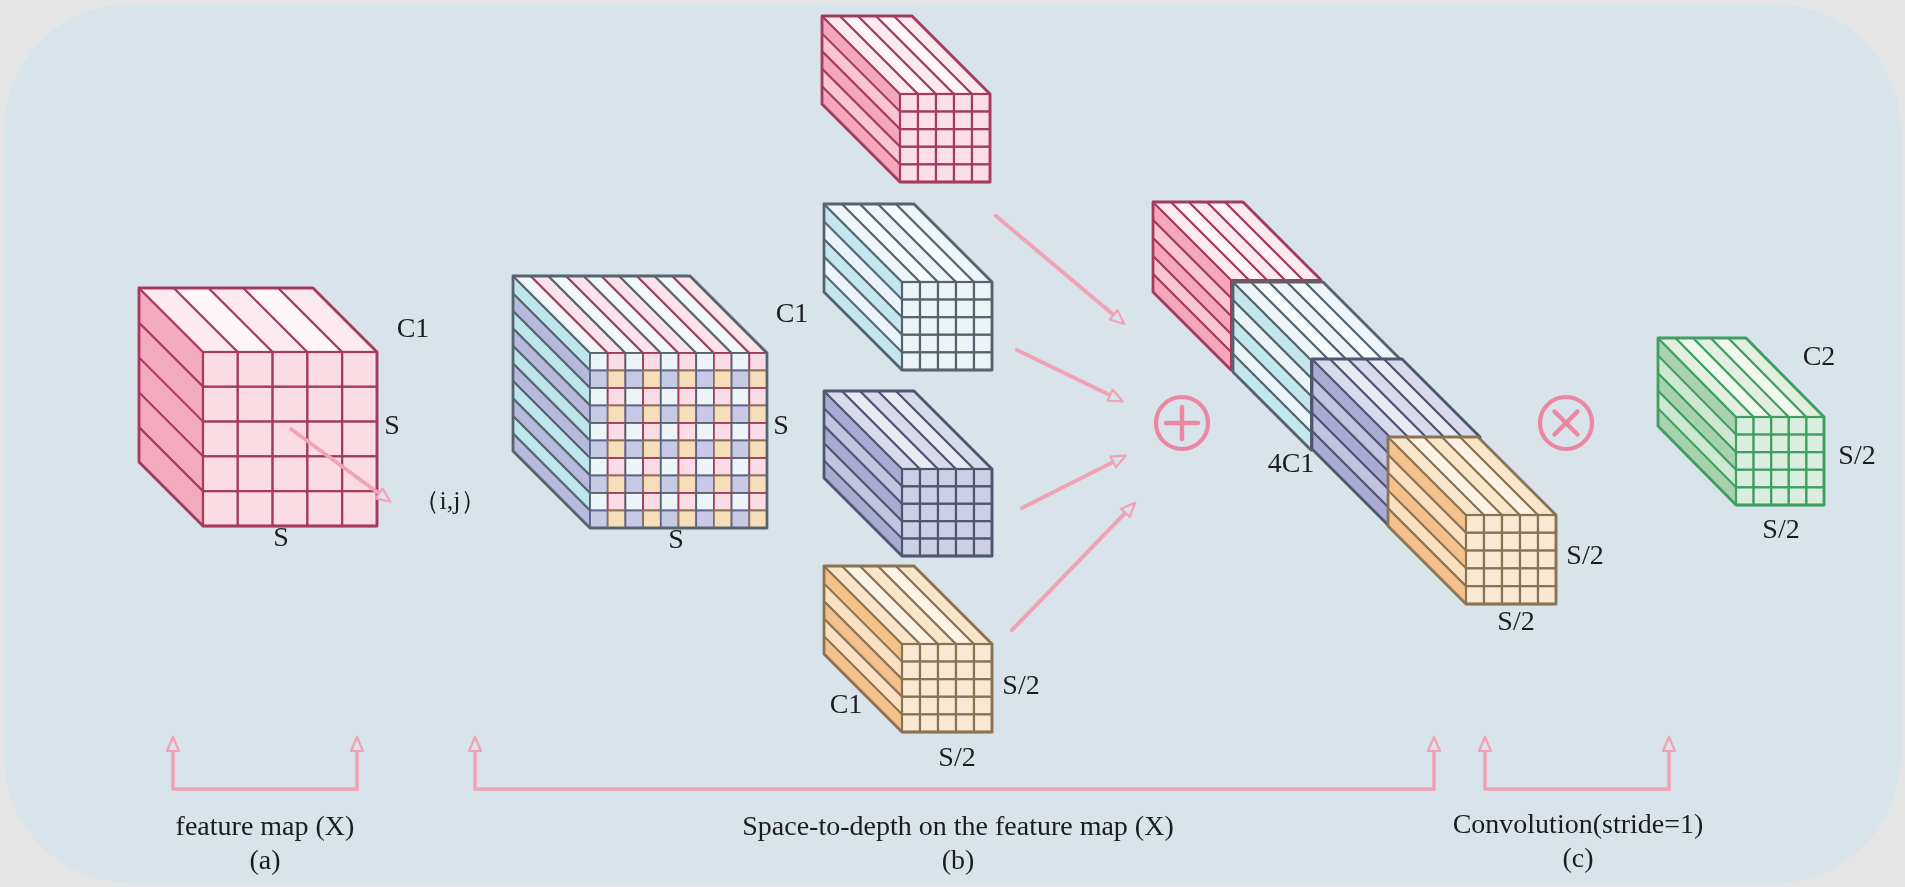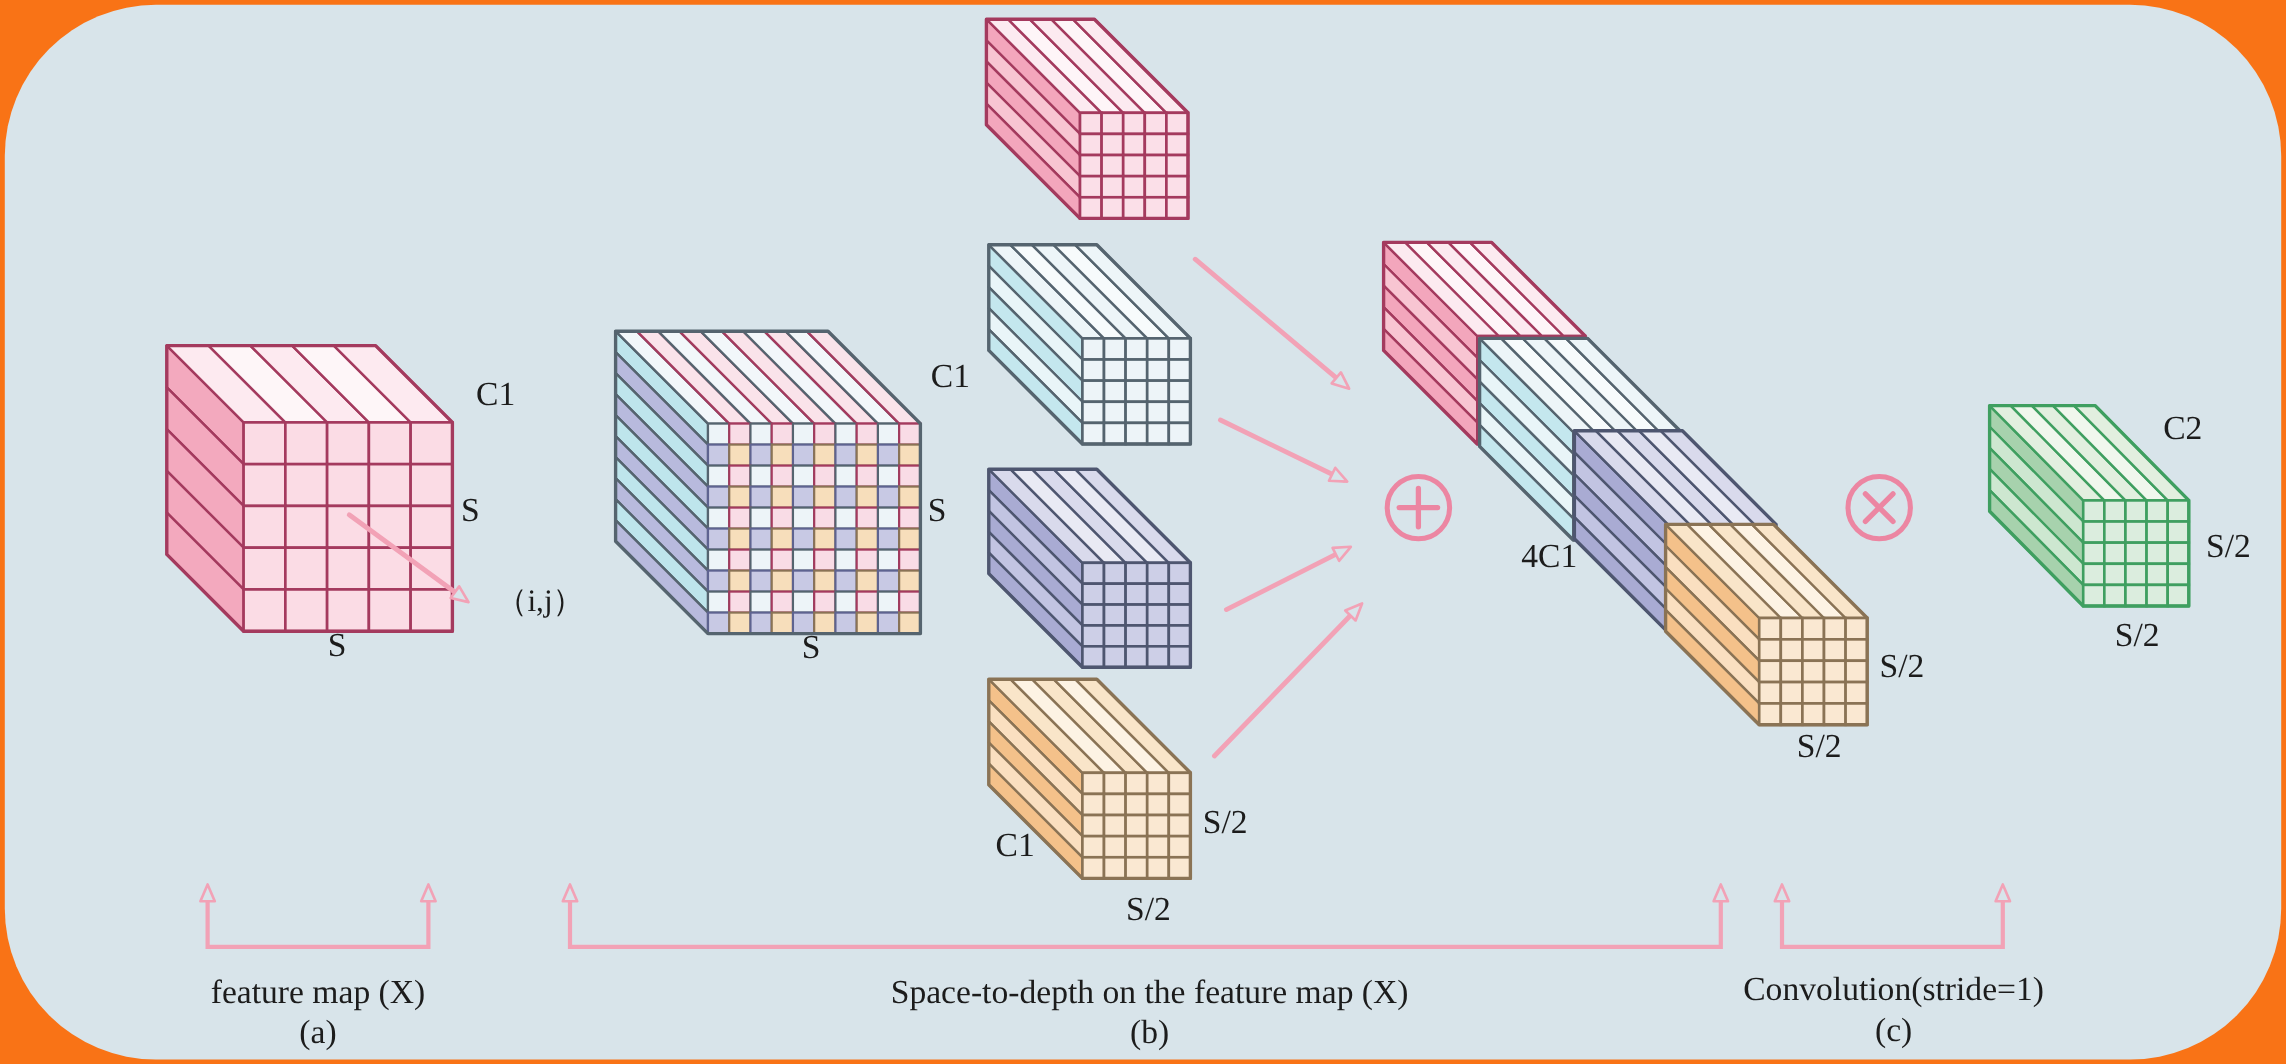--- a/index.html
+++ b/index.html
@@ -1,16 +1,16 @@
 <!DOCTYPE html>
 <html><head>
 <meta charset="utf-8">
 <style>
   html,body{margin:0;padding:0;background:#ffffff;}
-  .stage{width:1905px;height:887px;position:relative;background:#f97316;}
+  .stage{width:1905px;height:887px;position:relative;background:#e5e5e5;}
   svg{display:block;}
   svg text{font-family:"Liberation Serif","DejaVu Serif",serif;}
 </style>
 </head>
 <body>
 
 <div class="stage">
   <svg id="fig" width="1905" height="887" viewBox="0 0 1905 887">
       <rect x="4" y="4" width="1897" height="879" rx="126" ry="126" fill="#d8e4ea"></rect>
       <defs>

